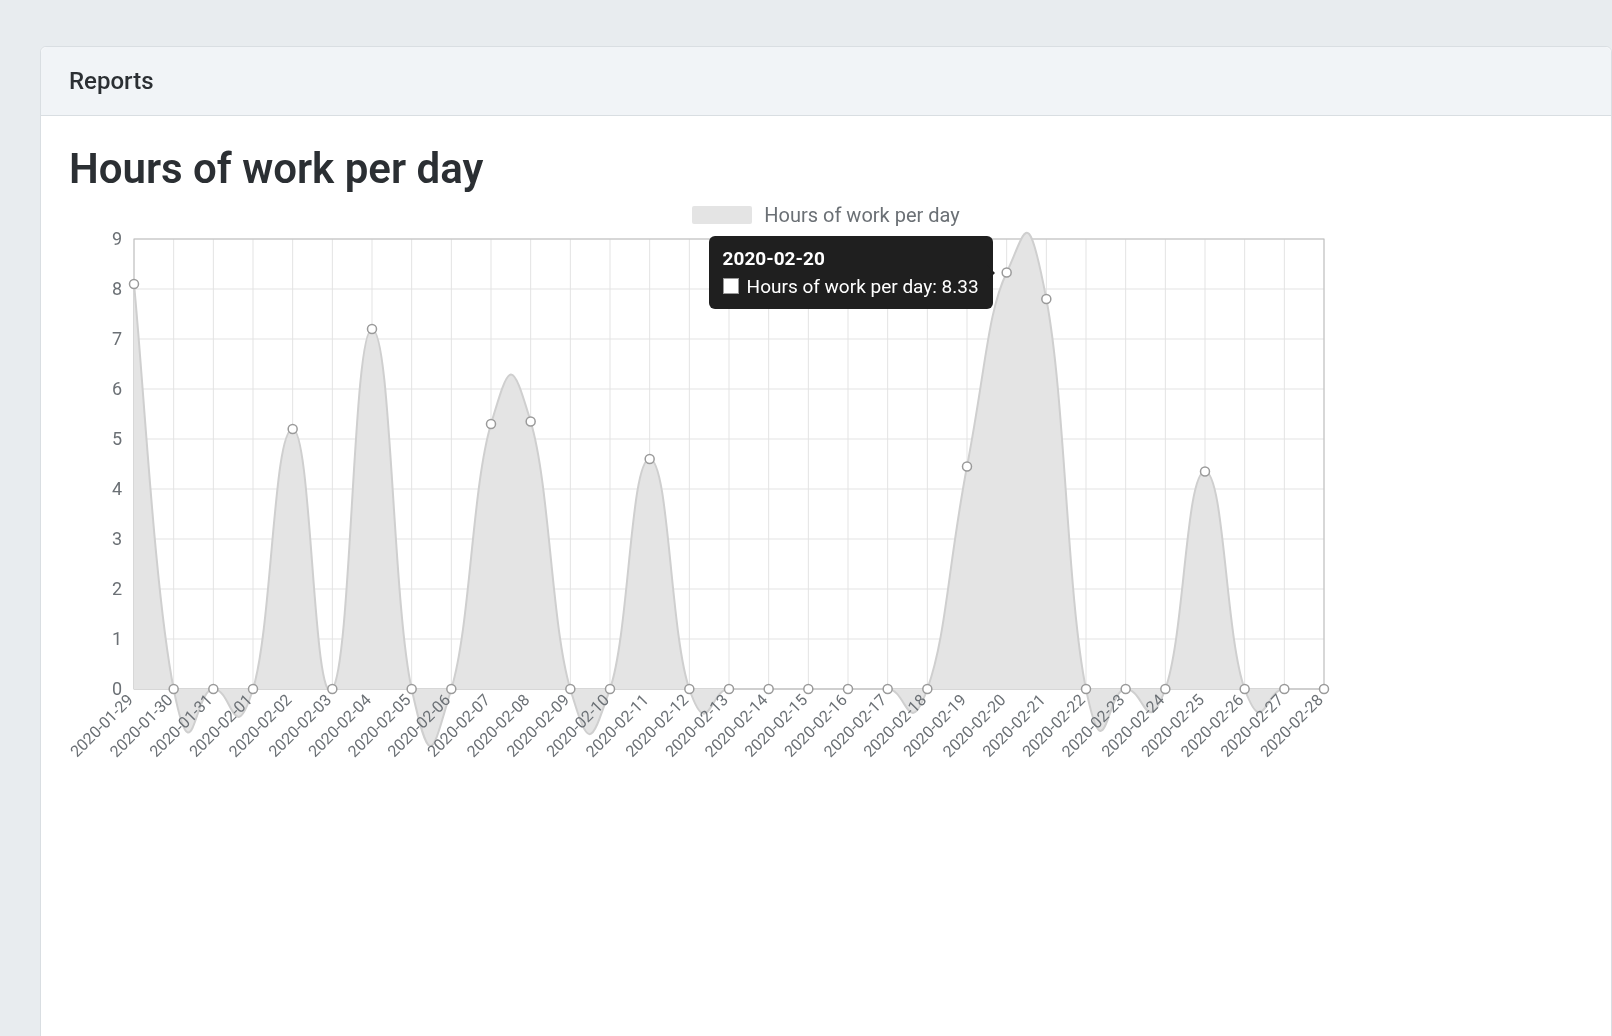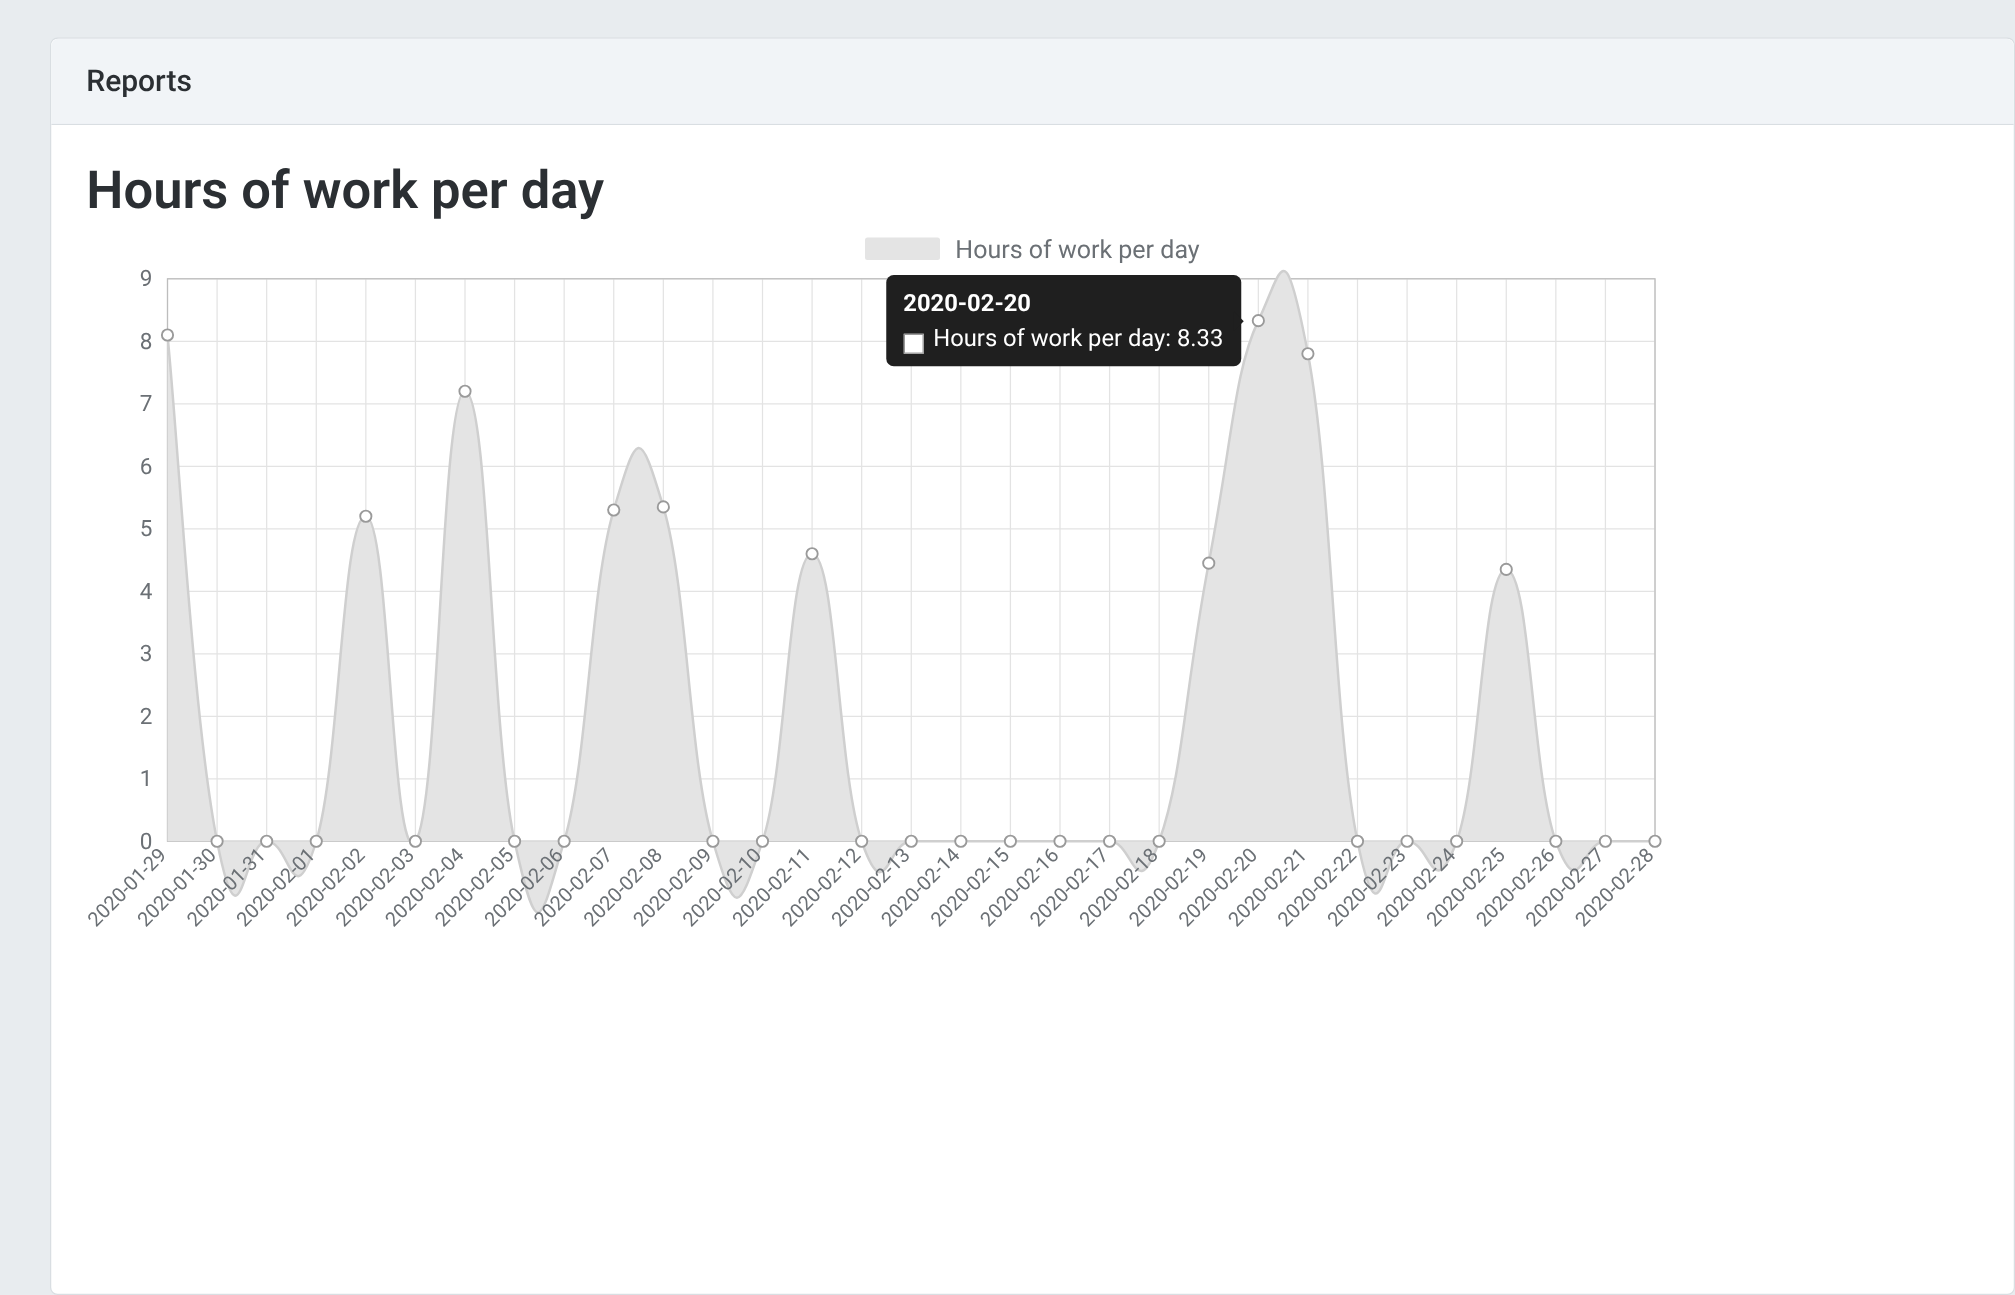--- a/index.html
+++ b/index.html
@@ -6,21 +6,21 @@
     margin: 0;
     padding: 0;
     background: #e8ecef;
     font-family: -apple-system, BlinkMacSystemFont, "Segoe UI", Roboto, "Helvetica Neue", Arial, sans-serif;
     color: #222;
   }
   .page {
     width: 1612px;
     height: 1036px;
     box-sizing: border-box;
-    padding: 30px 0 0 40px;
+    padding: 46px 0 0 40px;
     position: relative;
     overflow: hidden;
   }
   .panel {
     background: #fff;
     border: 1px solid #d9dee2;
     border-radius: 6px;
     box-sizing: border-box;
     width: 1572px; 
     min-height: 1006px;
@@ -74,21 +74,21 @@
     line-height: 1.35;
     pointer-events: none;
     white-space: nowrap;
   }
   .tooltip .tt-title {
     font-weight: 700;
     margin-bottom: 2px;
   }
   .tooltip .tt-body {
     display: flex;
-    align-items: flex-end;
+    align-items: center;
     gap: 8px;
   }
   .tooltip .tt-swatch {
     width: 16px;
     height: 16px;
     background: #fff;
     border: 1px solid #999;
     box-sizing: border-box;
   }
   .tooltip::after {

